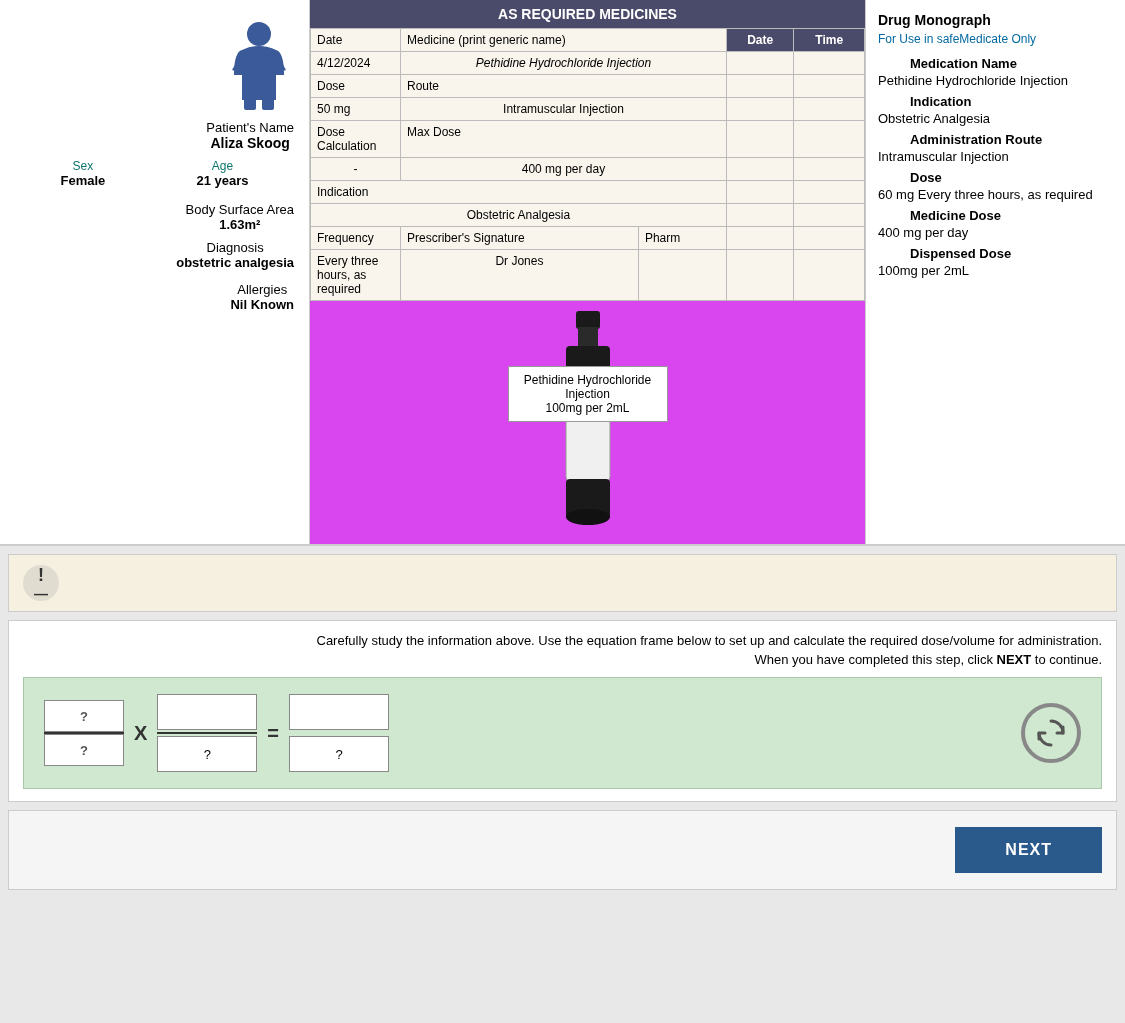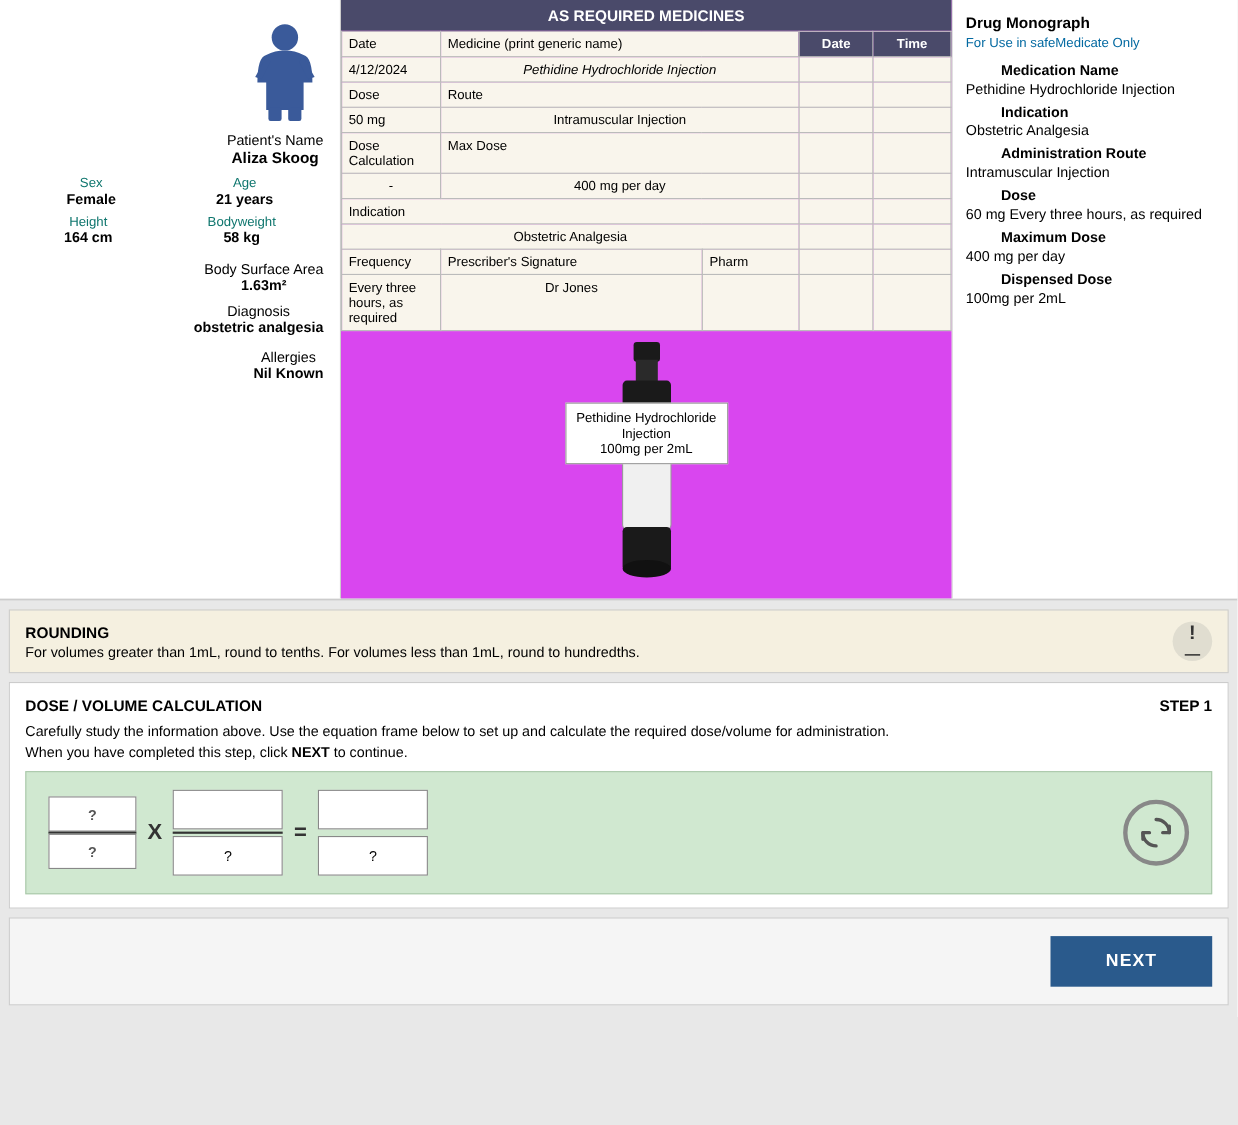--- a/index.html
+++ b/index.html
@@ -122,21 +122,21 @@
     
     .bottle-container {
       position: relative;
       display: inline-block;
     }
     .bottle-label-box {
       position: absolute;
       top: 55px;
       left: 50%;
       transform: translateX(-50%);
-      width: 148px;
+      width: 160px;
       background: white;
       border: 1px solid #999;
       padding: 6px 8px;
       text-align: center;
       font-size: 12px;
       z-index: 10;
     }
 
     
     .dt-header {
@@ -228,20 +228,21 @@
       font-weight: bold;
       font-size: 14px;
     }
     .dose-header .step {
       font-weight: bold;
       font-size: 14px;
     }
     .dose-instruction {
       font-size: 13px;
       margin-bottom: 4px;
+      text-align: right;
     }
     .dose-instruction .next-label {
       font-weight: bold;
     }
 
     
     .equation-area {
       background: #d0e8d0;
       border: 1px solid #aac8aa;
       padding: 16px 20px;
@@ -356,30 +357,20 @@
       <div class="patient-field">
         <div class="label">Sex</div>
         <div class="value">Female</div>
       </div>
       <div class="patient-field">
         <div class="label">Age</div>
         <div class="value">21 years</div>
       </div>
     </div>
 
-    <div class="patient-row">
-      <div class="patient-field">
-        <div class="label">Height</div>
-        <div class="value">164 cm</div>
-      </div>
-      <div class="patient-field">
-        <div class="label">Bodyweight</div>
-        <div class="value">58 kg</div>
-      </div>
-    </div>
 
     <div class="patient-diagnosis">
       <div class="label">Body Surface Area</div>
       <div class="value">1.63m²</div>
     </div>
 
     <div class="patient-diagnosis">
       <div class="label">Diagnosis</div>
       <div class="value">obstetric analgesia</div>
     </div>
@@ -498,44 +489,36 @@
 
     <div class="field-label">Indication</div>
     <div class="field-value">Obstetric Analgesia</div>
 
     <div class="field-label">Administration Route</div>
     <div class="field-value">Intramuscular Injection</div>
 
     <div class="field-label">Dose</div>
     <div class="field-value">60 mg Every three hours, as required</div>
 
-    <div class="field-label">Maximum Dose</div>
+    <div class="field-label">Medicine Dose</div>
     <div class="field-value">400 mg per day</div>
 
     <div class="field-label">Dispensed Dose</div>
     <div class="field-value">100mg per 2mL</div>
   </div>
 </div>
 
 <div class="rounding-section">
-  <div class="rounding-text">
-    <div class="title">ROUNDING</div>
-    <div class="body">For volumes greater than 1mL, round to tenths. For volumes less than 1mL, round to hundredths.</div>
-  </div>
   <div class="warning-icon">
     <span class="exclaim">!</span>
     <span class="dash">—</span>
   </div>
 </div>
 
 <div class="dose-section">
-  <div class="dose-header">
-    <div class="title">DOSE / VOLUME CALCULATION</div>
-    <div class="step">STEP 1</div>
-  </div>
   <div class="dose-instruction">Carefully study the information above. Use the equation frame below to set up and calculate the required dose/volume for administration.</div>
   <div class="dose-instruction">
     <span>When you have completed this step, click </span><span class="next-label">NEXT</span><span> to continue.</span>
   </div>
 
   <div class="equation-area">
 
     <div class="fraction-box">
       <div class="fraction-numerator-label">
         <span>?</span>

